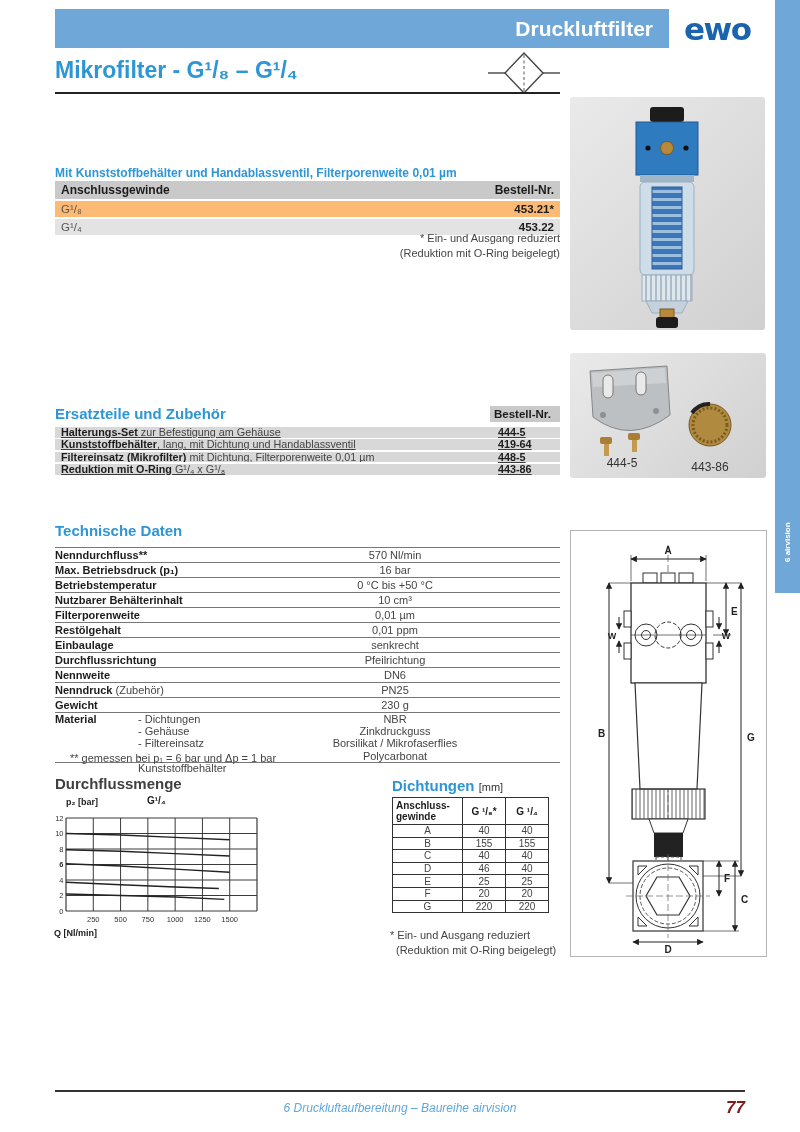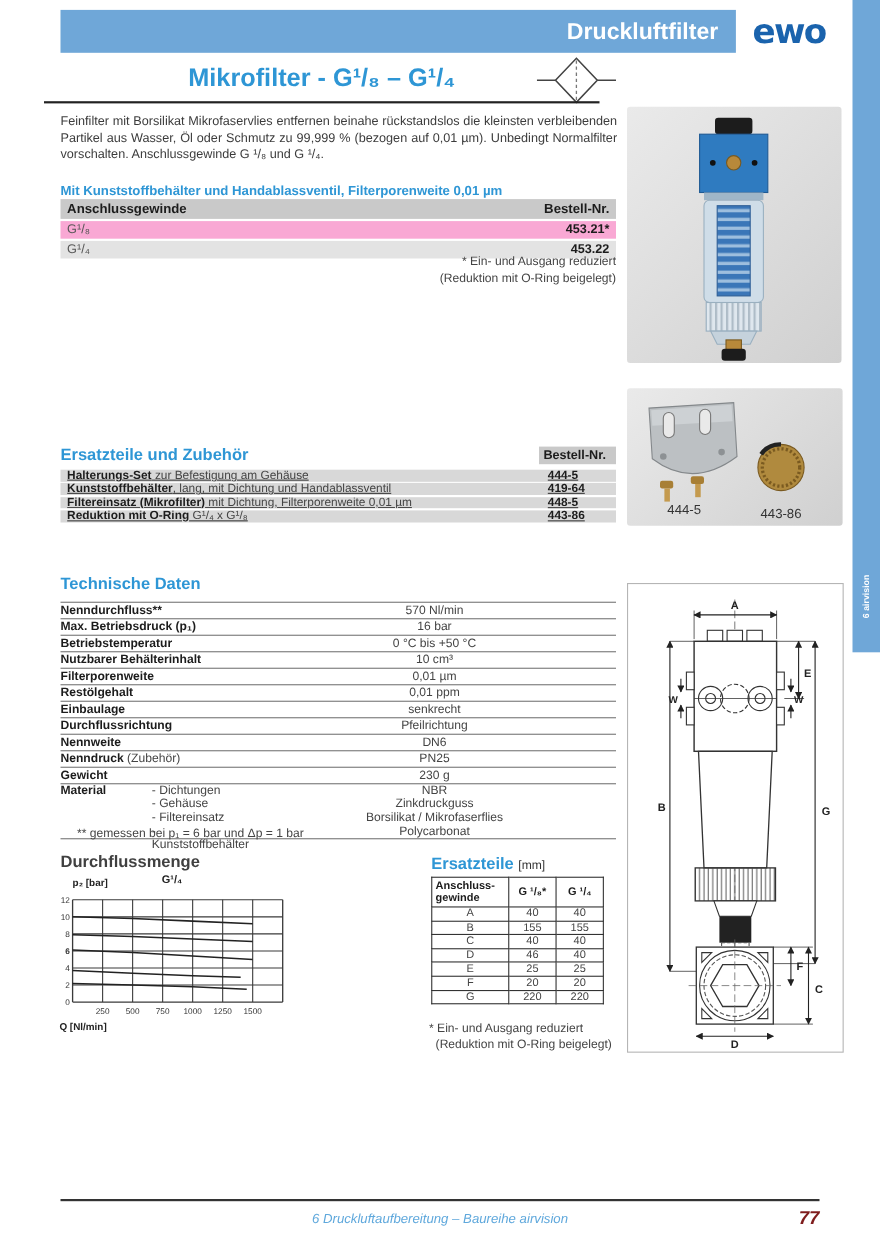--- a/index.html
+++ b/index.html
@@ -9,29 +9,29 @@
   .header-bar{position:absolute;left:55px;top:9px;width:614px;height:39px;background:#6fa7d8;
               display:flex;align-items:center;justify-content:flex-end;padding-right:16px;box-sizing:border-box;}
   .header-title{color:#fff;font-size:21px;font-weight:bold;}
   .logo{position:absolute;left:684px;top:9px;height:39px;display:flex;align-items:center;}
   .logo span{color:#1a63ad;font-size:31px;font-weight:800;letter-spacing:-1.5px;font-family:"DejaVu Sans",sans-serif;}
   .side-strip{position:absolute;left:775px;top:0;width:25px;height:593px;background:#6fa7d8;}
   .side-tab-text{position:absolute;left:775px;top:500px;width:25px;height:85px;display:flex;align-items:center;justify-content:center;
                  writing-mode:vertical-rl;transform:rotate(180deg);color:#fff;font-size:8px;font-weight:bold;}
   
   .symbol{position:absolute;left:488px;top:50px;}
-  .page-title{position:absolute;left:40px;top:57px;width:505px;font-size:23px;font-weight:bold;color:#2e96d5;
-              border-bottom:2px solid #222;padding-bottom:8px;text-align:center;}
+  .page-title{position:absolute;left:55px;top:57px;width:505px;font-size:23px;font-weight:bold;color:#2e96d5;
+              border-bottom:2px solid #222;padding-bottom:8px;}
   .intro{position:absolute;left:55px;top:104px;width:506px;font-size:11.5px;line-height:1.32;text-align:justify;color:#3c3c3c;}
   
   .order-caption{position:absolute;left:55px;top:166px;font-size:12px;font-weight:bold;color:#2e96d5;}
   .order-table{position:absolute;left:55px;top:181px;width:505px;font-size:11.5px;}
   .o-row{display:flex;justify-content:space-between;padding:2px 6px;margin-bottom:2px;}
   .o-head{background:#c9c9c9;font-weight:bold;color:#1c1c1c;font-size:12px;}
-  .o-r1{background:#f9a8d4;color:#555;}
+  .o-r1{background:#fdba74;color:#555;}
   .o-r2{background:#e3e3e3;color:#555;}
   .o-nr{font-weight:bold;color:#1c1c1c;}
   .order-note{position:absolute;left:260px;top:231px;width:300px;text-align:right;font-size:11px;color:#444;line-height:1.35;}
   
   .photo{position:absolute;background:linear-gradient(135deg,#eaeaea,#d0d0d0);border-radius:3px;}
   .photo-product{left:570px;top:97px;width:195px;height:233px;}
   .photo-acc{left:570px;top:353px;width:196px;height:125px;}
   
   .spares-head{position:absolute;left:55px;top:405px;width:505px;display:flex;justify-content:space-between;align-items:flex-end;}
   .spares-title{font-size:15px;font-weight:bold;color:#2e96d5;}
@@ -95,21 +95,20 @@
   <div class="side-tab-text">6 airvision</div>
 
   <svg class="symbol" width="72" height="46" viewBox="0 0 72 46">
     <line x1="0" y1="23" x2="17" y2="23" stroke="#444" stroke-width="1.4"></line>
     <line x1="55" y1="23" x2="72" y2="23" stroke="#444" stroke-width="1.4"></line>
     <polygon points="36,3 55,23 36,43 17,23" fill="none" stroke="#444" stroke-width="1.4"></polygon>
     <line x1="36" y1="5" x2="36" y2="41" stroke="#777" stroke-width="1.2" stroke-dasharray="3 2.5"></line>
   </svg>
 
   <div class="page-title">Mikrofilter - G¹/₈ – G¹/₄</div>
-  <div class="intro">Feinfilter mit Borsilikat Mikrofaservlies entfernen beinahe rückstandslos die kleinsten verbleibenden Partikel aus Wasser, Öl oder Schmutz zu 99,999 % (bezogen auf 0,01 µm). Unbedingt Normalfilter vorschalten. Anschlussgewinde G ¹/₈ und G ¹/₄.</div>
 
   <div class="order-caption">Mit Kunststoffbehälter und Handablassventil, Filterporenweite 0,01 µm</div>
   <div class="order-table">
     <div class="o-row o-head">
       <span>Anschlussgewinde</span>
       <span>Bestell-Nr.</span>
     </div>
     <div class="o-row o-r1">
       <span>G¹/₈</span>
       <span class="o-nr">453.21*</span>
@@ -305,21 +304,21 @@
       <text x="177.7142857142857" y="110" font-size="7.5" fill="#333" text-anchor="middle">1500</text>
       <polyline points="14.0,21.5 68.6,23.0 123.1,25.4 177.7,27.7" fill="none" stroke="#222" stroke-width="1.4"></polyline>
       <polyline points="14.0,37.8 68.6,39.3 123.1,41.6 177.7,44.0" fill="none" stroke="#222" stroke-width="1.4"></polyline>
       <polyline points="14.0,51.7 68.6,54.0 123.1,57.1 177.7,60.3" fill="none" stroke="#222" stroke-width="1.4"></polyline>
       <polyline points="14.0,70.3 68.6,72.7 123.1,75.0 166.8,76.5" fill="none" stroke="#222" stroke-width="1.4"></polyline>
       <polyline points="14.0,82.0 68.6,83.5 123.1,85.0 172.3,87.4" fill="none" stroke="#222" stroke-width="1.4"></polyline>
     </svg>
   <div class="flow-xlab">Q [Nl/min]</div>
 
   <div class="dim-head">
-    <span>Ersatzteile</span>
+    <span>Dichtungen</span>
     <span class="dim-unit">[mm]</span>
   </div>
   <table class="dim-table">
     <tbody>
         <tr>
       <th class="h0">Anschluss-
 gewinde</th>
       <th>G ¹/₈*</th>
       <th>G ¹/₄</th>
     </tr>

